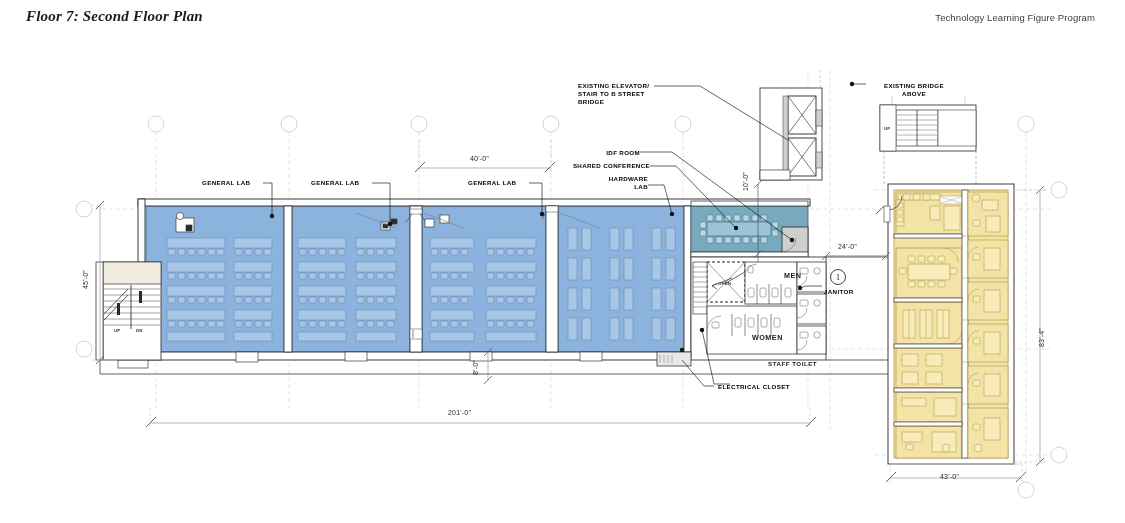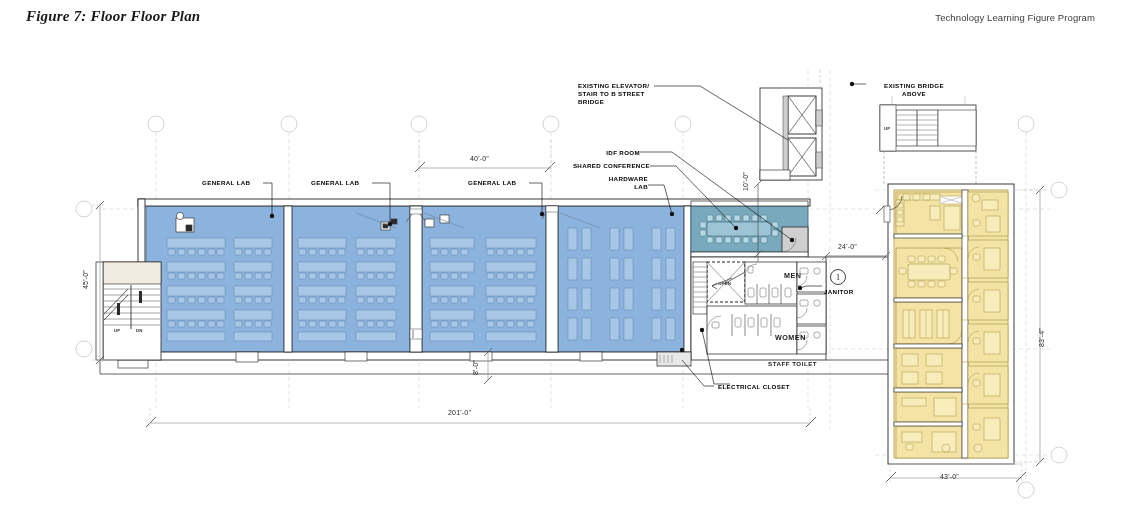--- a/index.html
+++ b/index.html
@@ -58,21 +58,21 @@
     position:absolute;
     font-size:4.4px; font-weight:bold; color:#333;
     letter-spacing:.2px; white-space:nowrap;
   }
 </style>
 </head>
 <body>
 
 <div id="page">
 
-  <div class="fig-title">Figure 7: Floor Floor Plan</div>
+  <div class="fig-title">Floor 7: Second Floor Plan</div>
   <div class="doc-header">Technology Learning Figure Program</div>
 
   <div id="plan">
   <svg width="1125" height="523" viewBox="0 0 1125 523">
     <defs>
 
       <g id="chair">
         <rect x="0" y="0" width="7" height="6" rx="1.6" fill="#a8c7e6" stroke="#5c82ab" stroke-width="0.5"></rect>
       </g>
       <g id="chairY">
@@ -793,21 +793,21 @@
   <div class="anno r" style="left:540px; top:162px; width:110px;">SHARED CONFERENCE</div>
   <div class="anno r" style="left:578px; top:175px; width:70px;">HARDWARE
 LAB</div>
   <div class="anno" style="left:202px; top:179px; width:64px;">GENERAL LAB</div>
   <div class="anno" style="left:311px; top:179px; width:64px;">GENERAL LAB</div>
   <div class="anno" style="left:468px; top:179px; width:64px;">GENERAL LAB</div>
   <div class="anno" style="left:824px; top:288px; width:48px;">JANITOR</div>
   <div class="anno" style="left:718px; top:383px; width:90px;">ELECTRICAL CLOSET</div>
 
   <div class="roomlbl" style="left:752px; top:271px;">MEN</div>
-  <div class="roomlbl" style="left:743px; top:333px;">WOMEN</div>
+  <div class="roomlbl" style="left:720px; top:333px;">WOMEN</div>
   <div class="roomlbl" style="left:736px; top:360px; font-size:6.2px;">STAFF TOILET</div>
 
   <div class="tiny" style="left:718px; top:281px;">OPEN</div>
   <div class="tiny" style="left:114px; top:328px;">UP</div>
   <div class="tiny" style="left:136px; top:328px;">DN</div>
   <div class="tiny" style="left:884px; top:126px;">UP</div>
 
   <div class="dim" style="left:448px; top:409px;">201'-0"</div>
   <div class="dim" style="left:470px; top:155px;">40'-0"</div>
   <div class="dim vert" style="left:76px; top:276px; transform:rotate(-90deg);">45'-0"</div>

